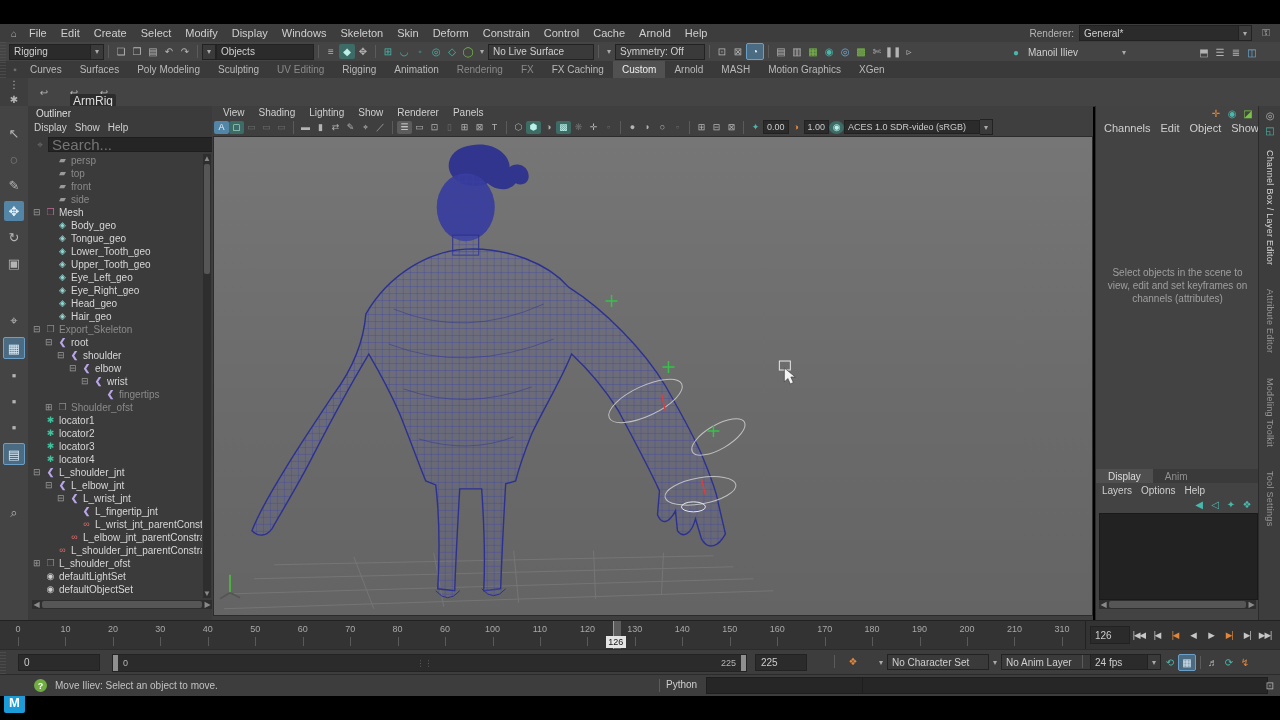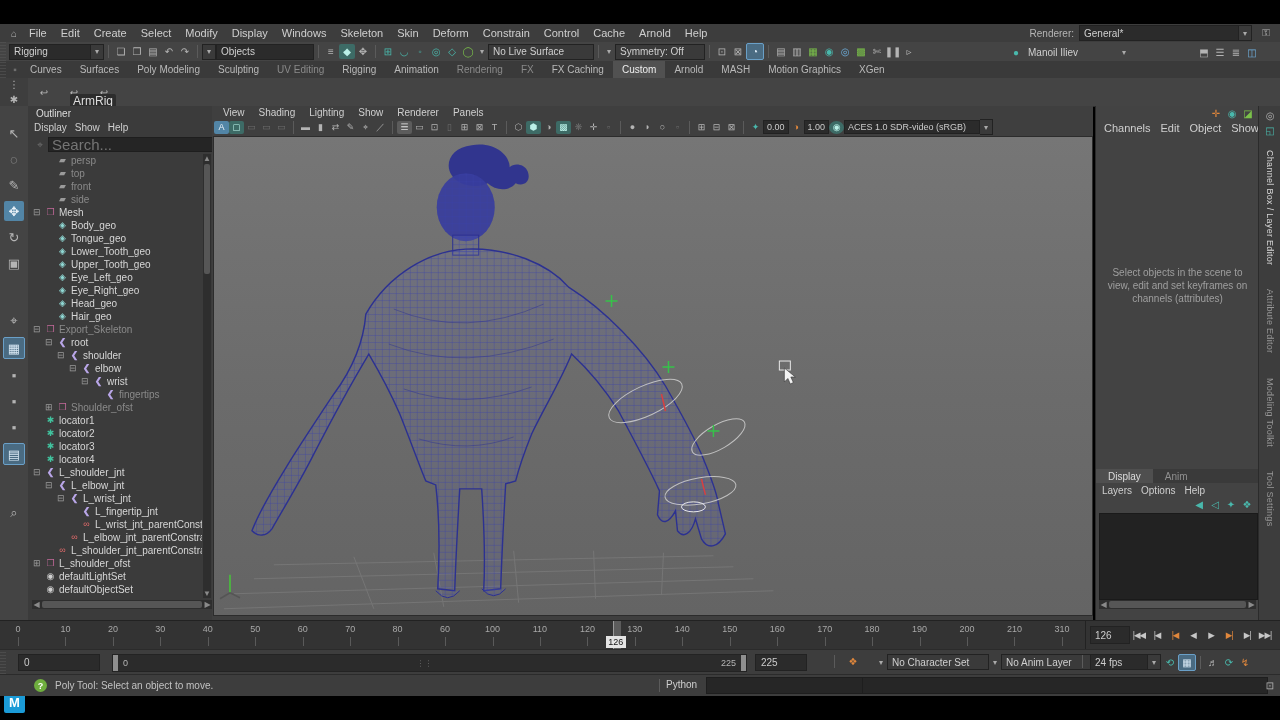--- a/index.html
+++ b/index.html
@@ -730,21 +730,21 @@
         <span class="icon framed">▦</span>
         <span class="isep"></span>
         <span class="icon">♬</span>
         <span class="icon teal">⟳</span>
         <span class="icon orange">↯</span>
       </span>
   </div>
 
   <div class="abs row" id="bottombar">
     <span id="help-icon">?</span>
-    <span style="color:#c2c2c2">Poly Tool: Select an object to move.</span>
+    <span style="color:#c2c2c2">Move Iliev: Select an object to move.</span>
     <span class="abs isep" style="left:655px;top:4px"></span>
     <span class="abs" style="left:666px;top:4px;color:#cfcfcf">Python</span>
     <input class="cmdfield abs" style="left: 706px; top: 2px; width: 150px;">
     <input class="cmdfield abs" style="left: 862px; top: 2px; width: 396px;">
     <span class="abs row" style="left:1262px;top:3px">
         <span class="icon">⊡</span>
       </span>
   </div>
 
 </div>

